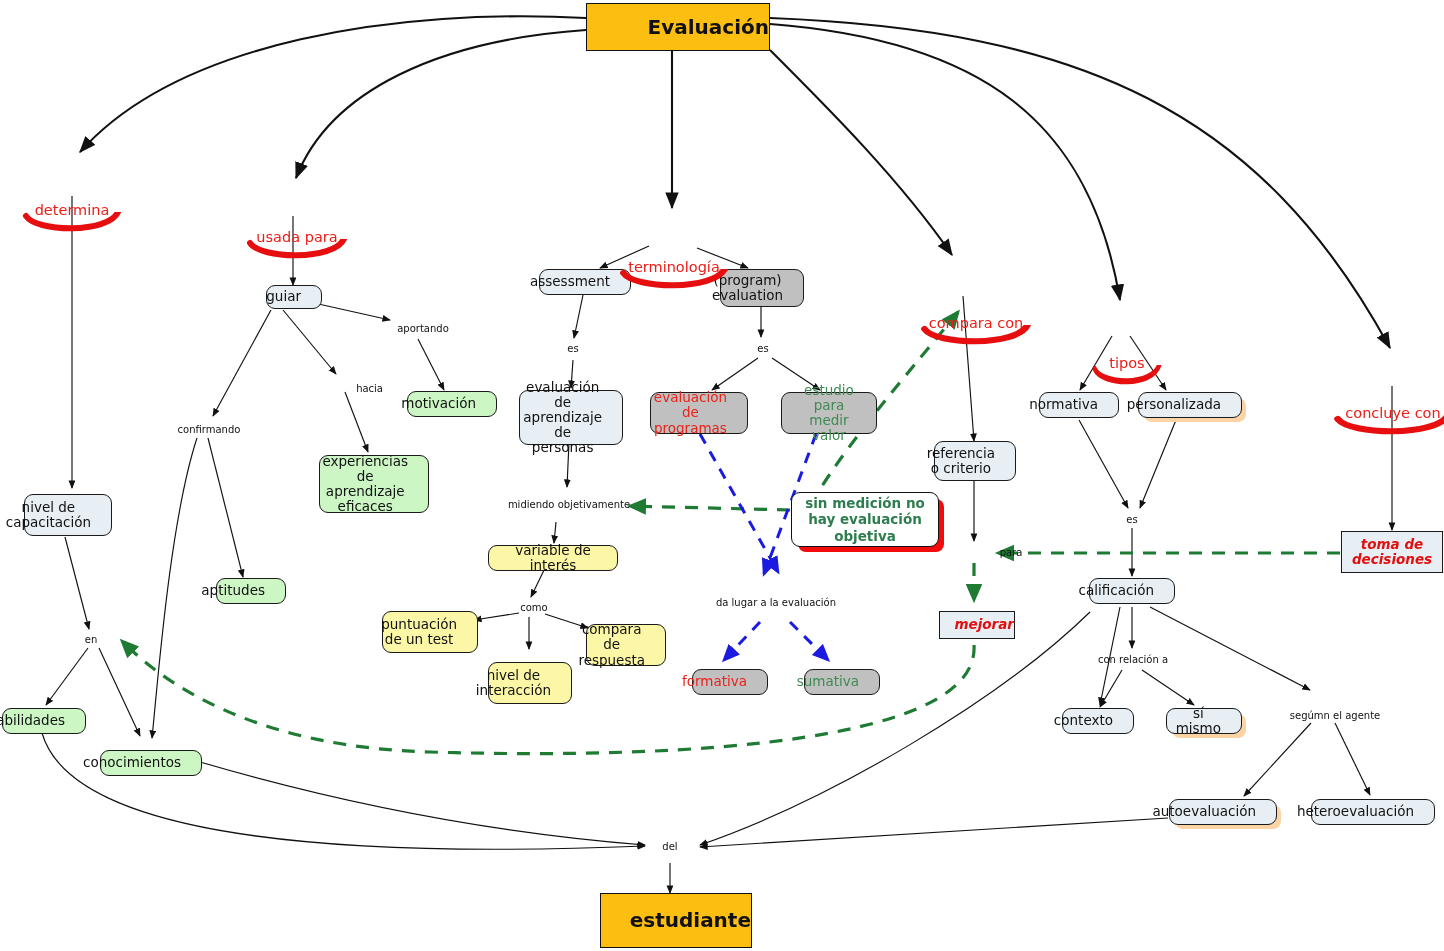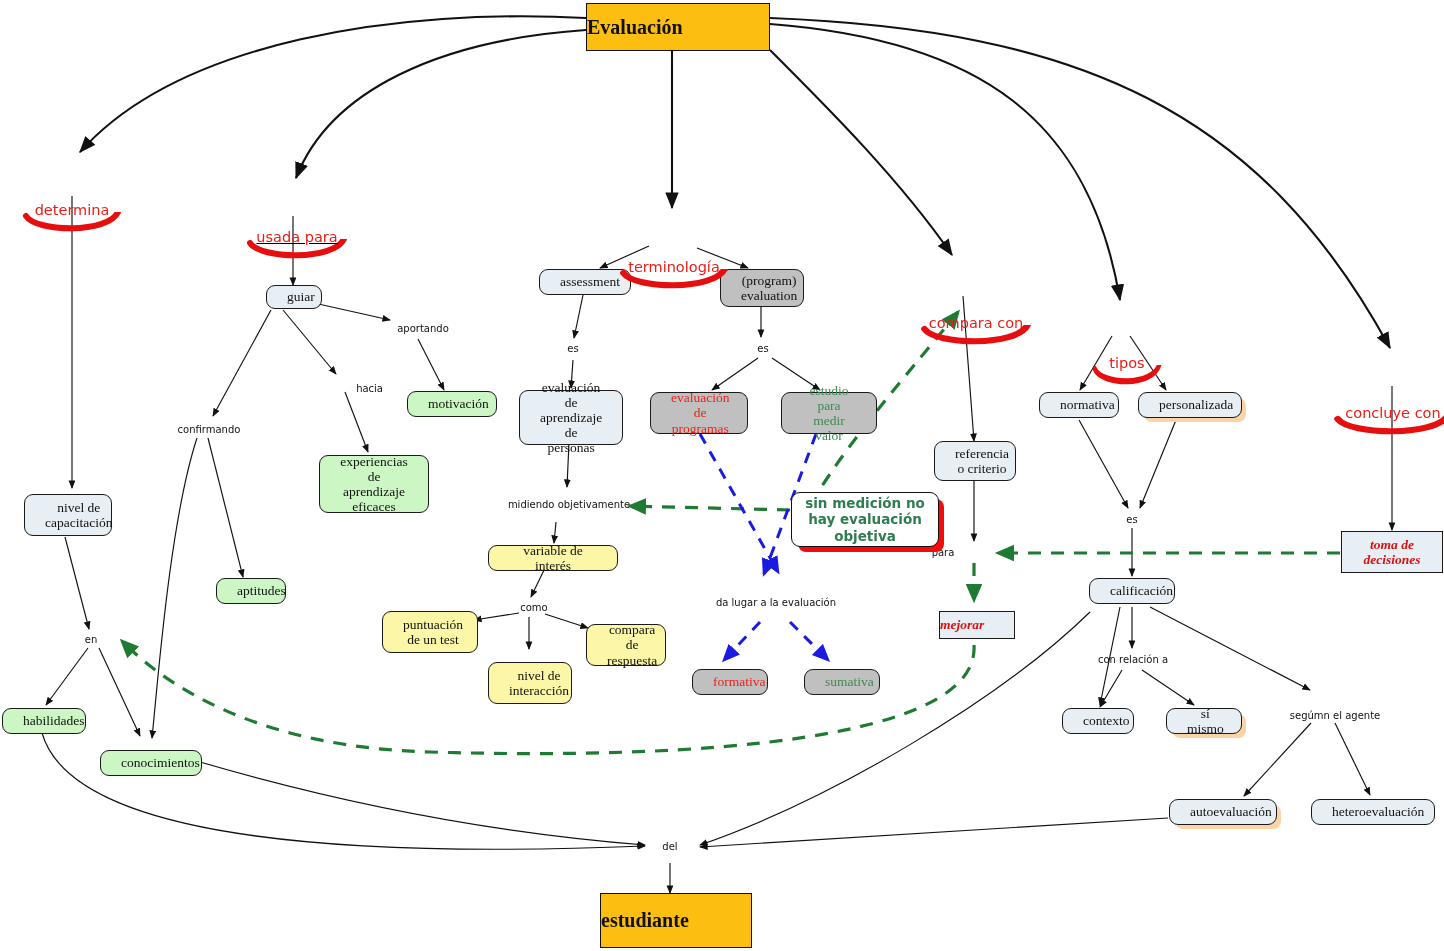--- a/index.html
+++ b/index.html
@@ -1,21 +1,21 @@
 <!DOCTYPE html>
 <html><head>
 <meta charset="utf-8">
 <style>
   html,body{margin:0;padding:0;background:#fff;}
   body{font-family:"DejaVu Sans","Liberation Sans",sans-serif;}
   #canvas{position:relative;width:1444px;height:951px;background:#fff;overflow:hidden;}
   svg.edges{position:absolute;left:0;top:0;width:1444px;height:951px;pointer-events:none;}
 
   .node{position:absolute;box-sizing:border-box;display:flex;align-items:center;
-        justify-content:flex-start;text-align:center;line-height:1.12;font-family:Liberation Serif, serif;}
+        justify-content:flex-end;text-align:center;line-height:1.12;}
 
   
   .nb{border:1.3px solid #1a1a1a;border-radius:9px;padding:3px 20px;font-size:13.5px;color:#111;}
   .blue{background:#e7eff4;}
   .green{background:#ccf7c4;}
   .yellow{background:#fbf7a6;}
   .grey{background:#c0c0c0;}
   .shadow-orange{box-shadow:5px 5px 0 -1px #fbd3a4;}
 
   
@@ -146,21 +146,21 @@
     <span>Evaluación</span>
   </div>
 
   <div class="rsw" style="left:22px;top:155px;width:100px;height:34px;">
     <span class="lbl">determina</span>
     <svg class="arc" viewBox="0 0 100 22" preserveAspectRatio="none">
       <path d="M4,4 C14,20 86,22 96,0" fill="none" stroke="#e60e0e" stroke-width="6" stroke-linecap="round"></path>
     </svg>
   </div>
 
-  <div class="rsw" style="left:246px;top:182px;width:102px;height:34px;text-decoration:underline;">
+  <div class="rsw" style="left:246px;top:182px;width:102px;height:34px;">
     <span class="lbl">usada para</span>
     <svg class="arc" viewBox="0 0 100 22" preserveAspectRatio="none">
       <path d="M4,4 C14,20 86,22 96,0" fill="none" stroke="#e60e0e" stroke-width="6" stroke-linecap="round"></path>
     </svg>
   </div>
 
   <div class="rsw" style="left:619px;top:212px;width:110px;height:34px;">
     <span class="lbl">terminología</span>
     <svg class="arc" viewBox="0 0 100 22" preserveAspectRatio="none">
       <path d="M4,4 C14,20 86,22 96,0" fill="none" stroke="#e60e0e" stroke-width="6" stroke-linecap="round"></path>
@@ -208,21 +208,21 @@
     </div>
   <div class="lp" style="left:505px;top:488px;width:128px;height:34px;">
     <span style="white-space:pre-line;">midiendo objetivamente</span>
     </div>
   <div class="lp" style="left:512px;top:599px;width:44px;height:18px;">
     <span>como</span>
     </div>
   <div class="lp" style="left:712px;top:586px;width:128px;height:34px;">
     <span style="white-space:pre-line;">da lugar a la evaluación</span>
     </div>
-  <div class="lp" style="left:924px;top:544px;width:38px;height:18px;text-align:center;">
+  <div class="lp" style="left:992px;top:544px;width:38px;height:18px;text-align:center;">
     <span>para</span>
     </div>
   <div class="lp" style="left:1119px;top:511px;width:26px;height:18px;">
     <span>es</span>
     </div>
   <div class="lp" style="left:1077px;top:651px;width:112px;height:18px;">
     <span>con relación a</span>
     </div>
   <div class="lp" style="left:1283px;top:699px;width:104px;height:34px;">
     <span style="white-space:pre-line;">segúmn el agente</span>

